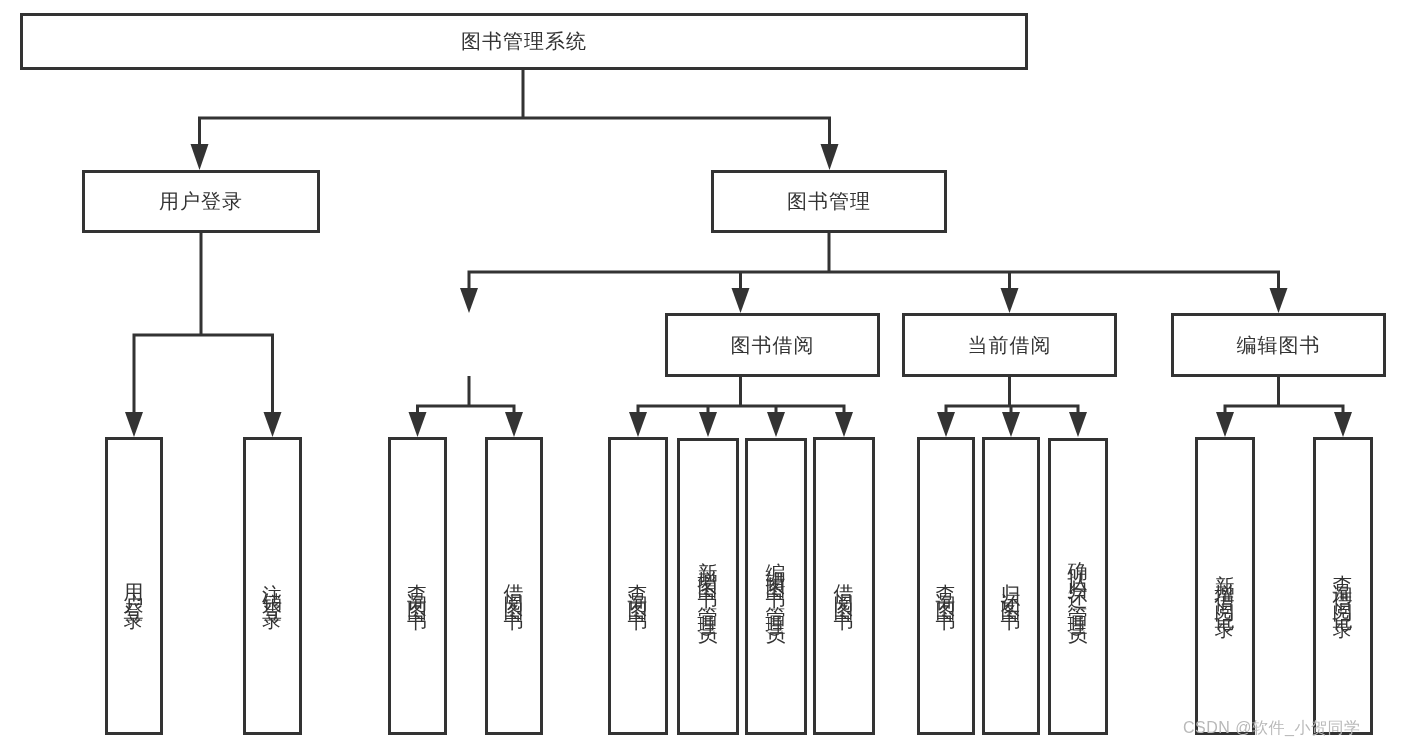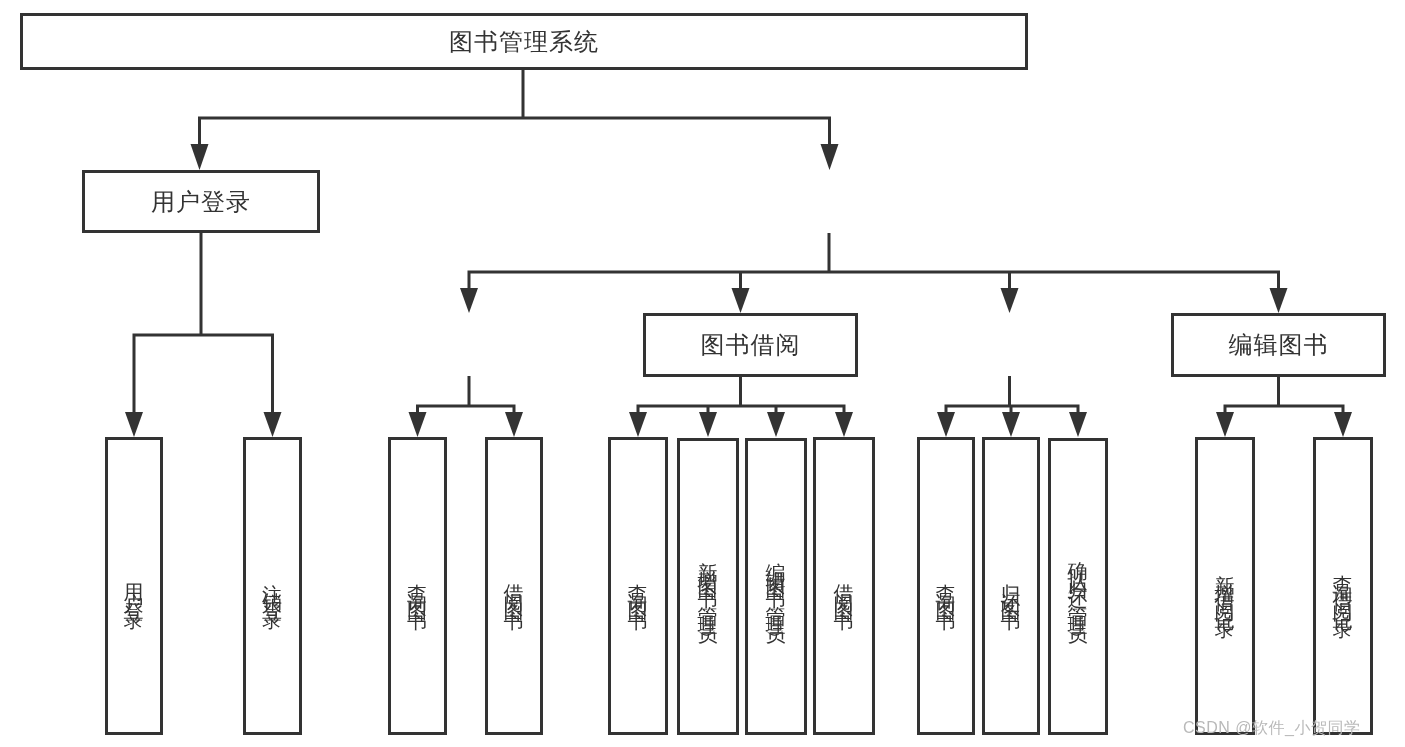--- a/index.html
+++ b/index.html
@@ -23,21 +23,21 @@
   .hnode,.vnode{
     position:absolute;
     box-sizing:border-box;
     background:#ffffff;
     border:3px solid var(--line);
     color:var(--text);
     display:flex;align-items:center;justify-content:center;
     z-index:2;
   }
   .hnode{
-    font-size:24px;
+    font-size:20px;
     letter-spacing:1px;
     white-space:nowrap;
   }
   .vnode{
     writing-mode:vertical-rl;
     text-orientation:mixed;
     font-size:20px;
     letter-spacing:9px;
     line-height:1;
     text-align:center;
@@ -100,22 +100,24 @@
       <polygon points="1069,412 1087,412 1078,437"></polygon>
 
       <polygon points="1216,412 1234,412 1225,437"></polygon>
       <polygon points="1334,412 1352,412 1343,437"></polygon>
     </g>
   </svg>
 
   <div class="hnode" style="left:20px;top:13px;width:1008px;height:57px">图书管理系统</div>
 
   <div class="hnode" style="left:82px;top:170px;width:238px;height:63px">用户登录</div>
+  <div class="hnode" style="left:711px;top:170px;width:236px;height:63px">图书管理</div>
 
-  <div class="hnode" style="left:643px;top:313px;width:215px;height:64px">图书借阅</div>
+  <div class="hnode" style="left:665px;top:313px;width:215px;height:64px">图书借阅</div>
+  <div class="hnode" style="left:902px;top:313px;width:215px;height:64px">当前借阅</div>
   <div class="hnode" style="left:1171px;top:313px;width:215px;height:64px">编辑图书</div>
 
   <div class="vnode" style="left:105px;top:437px;width:58px;height:298px">用户登录</div>
   <div class="vnode" style="left:243px;top:437px;width:59px;height:298px">注销登录</div>
 
   <div class="vnode" style="left:388px;top:437px;width:59px;height:298px">查询图书</div>
   <div class="vnode" style="left:485px;top:437px;width:58px;height:298px">借阅图书</div>
 
   <div class="vnode" style="left:608px;top:437px;width:60px;height:298px">查询图书</div>
   <div class="vnode" style="left:677px;top:438px;width:62px;height:297px">新增图书（管理员）</div>

